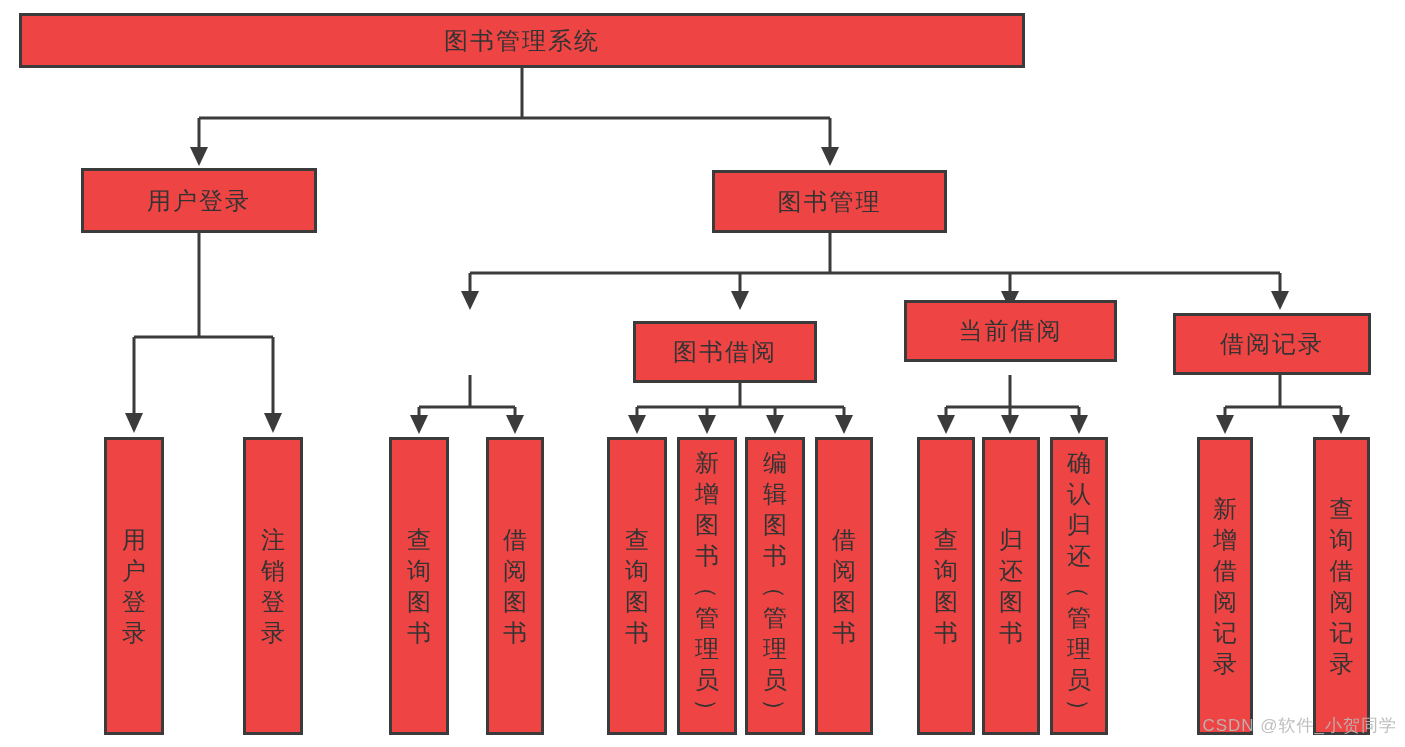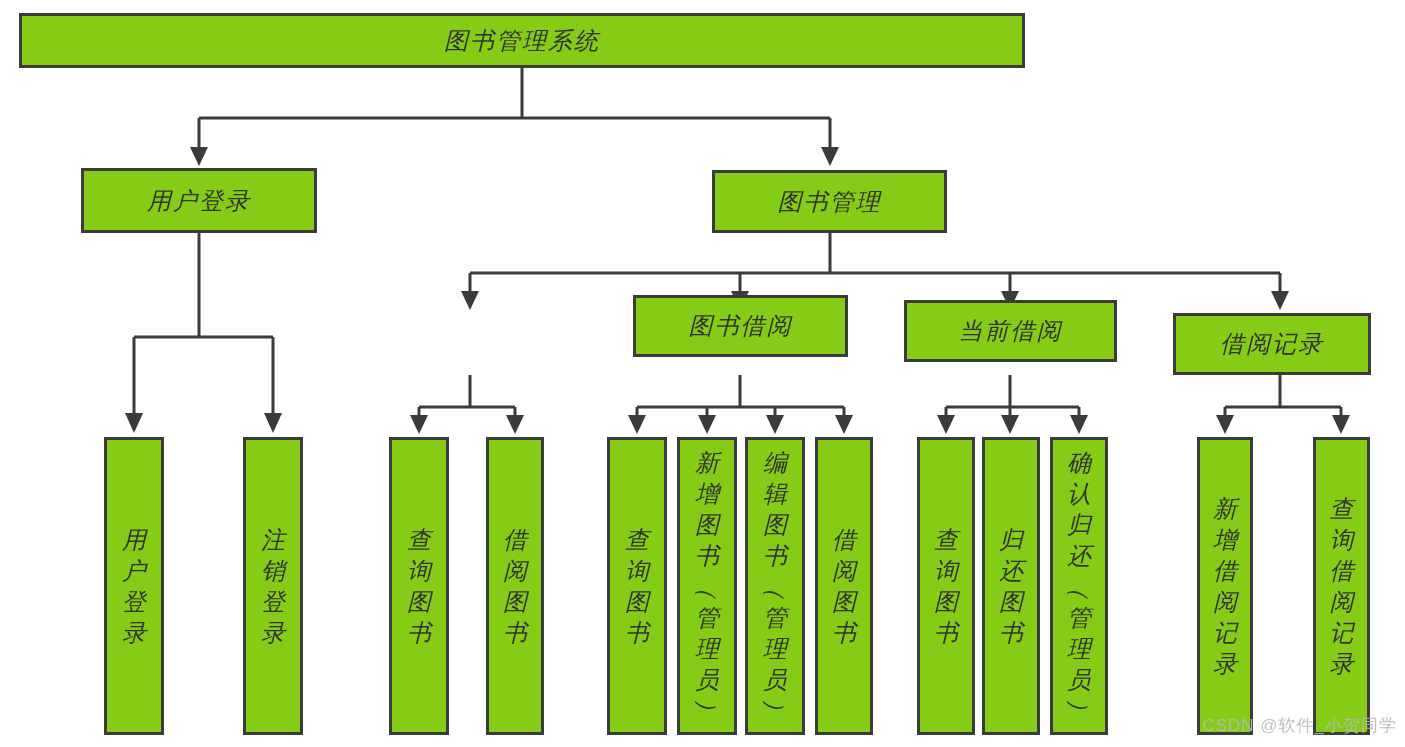--- a/index.html
+++ b/index.html
@@ -7,26 +7,25 @@
     position:relative;
     width:1405px;height:747px;
     background:#ffffff;
     font-family:"Liberation Sans","DejaVu Sans",sans-serif;
     overflow:hidden;
   }
   svg.wires{position:absolute;left:0;top:0;pointer-events:none;}
   .box{
     position:absolute;
     box-sizing:border-box;
-    background:#84cc16;
+    background:#ef4444;
     border:3px solid #3b3b3b;
     color:#333333;
     display:flex;align-items:center;justify-content:center;
     text-align:left;
-    font-style:italic;
   }
   .hlabel{font-size:24px;letter-spacing:2px;white-space:nowrap;}
   .leaf{top:437px;height:298px;}
   .vtext{
     display:flex;flex-direction:column;
     align-items:center;justify-content:center;
     width:100%;height:100%;
     font-size:24px;color:#333333;
   }
   .vchar{display:block;height:31px;line-height:31px;}
@@ -94,21 +93,21 @@
     <span class="hlabel">图书管理系统</span>
   </div>
 
   <div class="box" style="left:712px;top:170px;width:235px;height:63px;">
     <span class="hlabel">图书管理</span>
   </div>
   <div class="box" style="left:81px;top:168px;width:236px;height:65px;">
     <span class="hlabel">用户登录</span>
   </div>
 
-  <div class="box" style="left:633px;top:295px;width:215px;height:62px;">
+  <div class="box" style="left:633px;top:321px;width:184px;height:62px;">
     <span class="hlabel">图书借阅</span>
   </div>
   <div class="box" style="left:904px;top:300px;width:213px;height:62px;">
     <span class="hlabel">当前借阅</span>
   </div>
   <div class="box" style="left:1173px;top:313px;width:198px;height:62px;">
     <span class="hlabel">借阅记录</span>
   </div>
 
   <div class="box leaf" style="left:104px;width:60px;">

